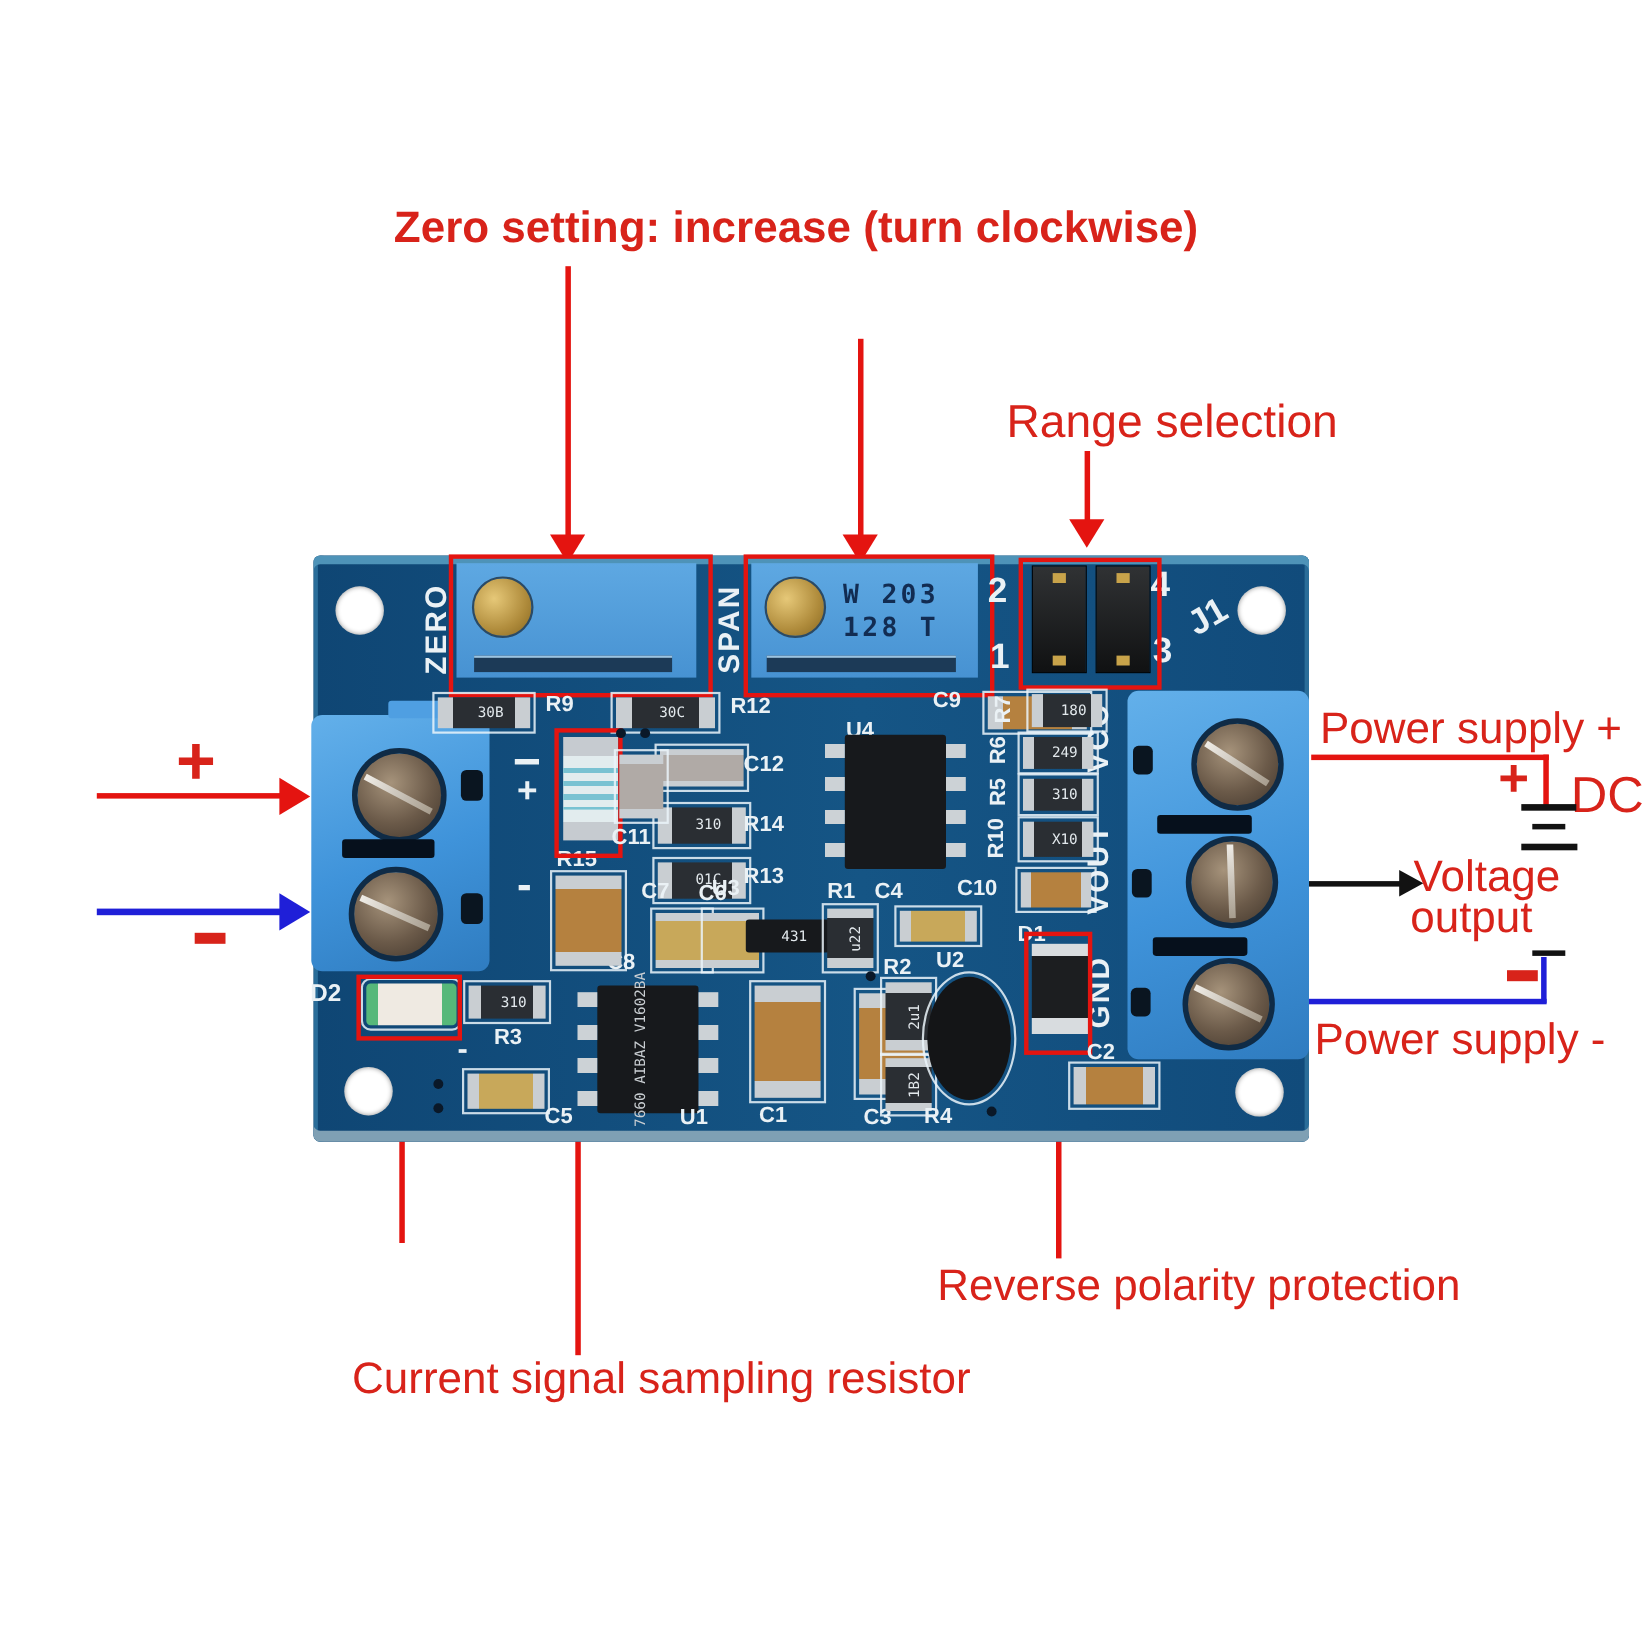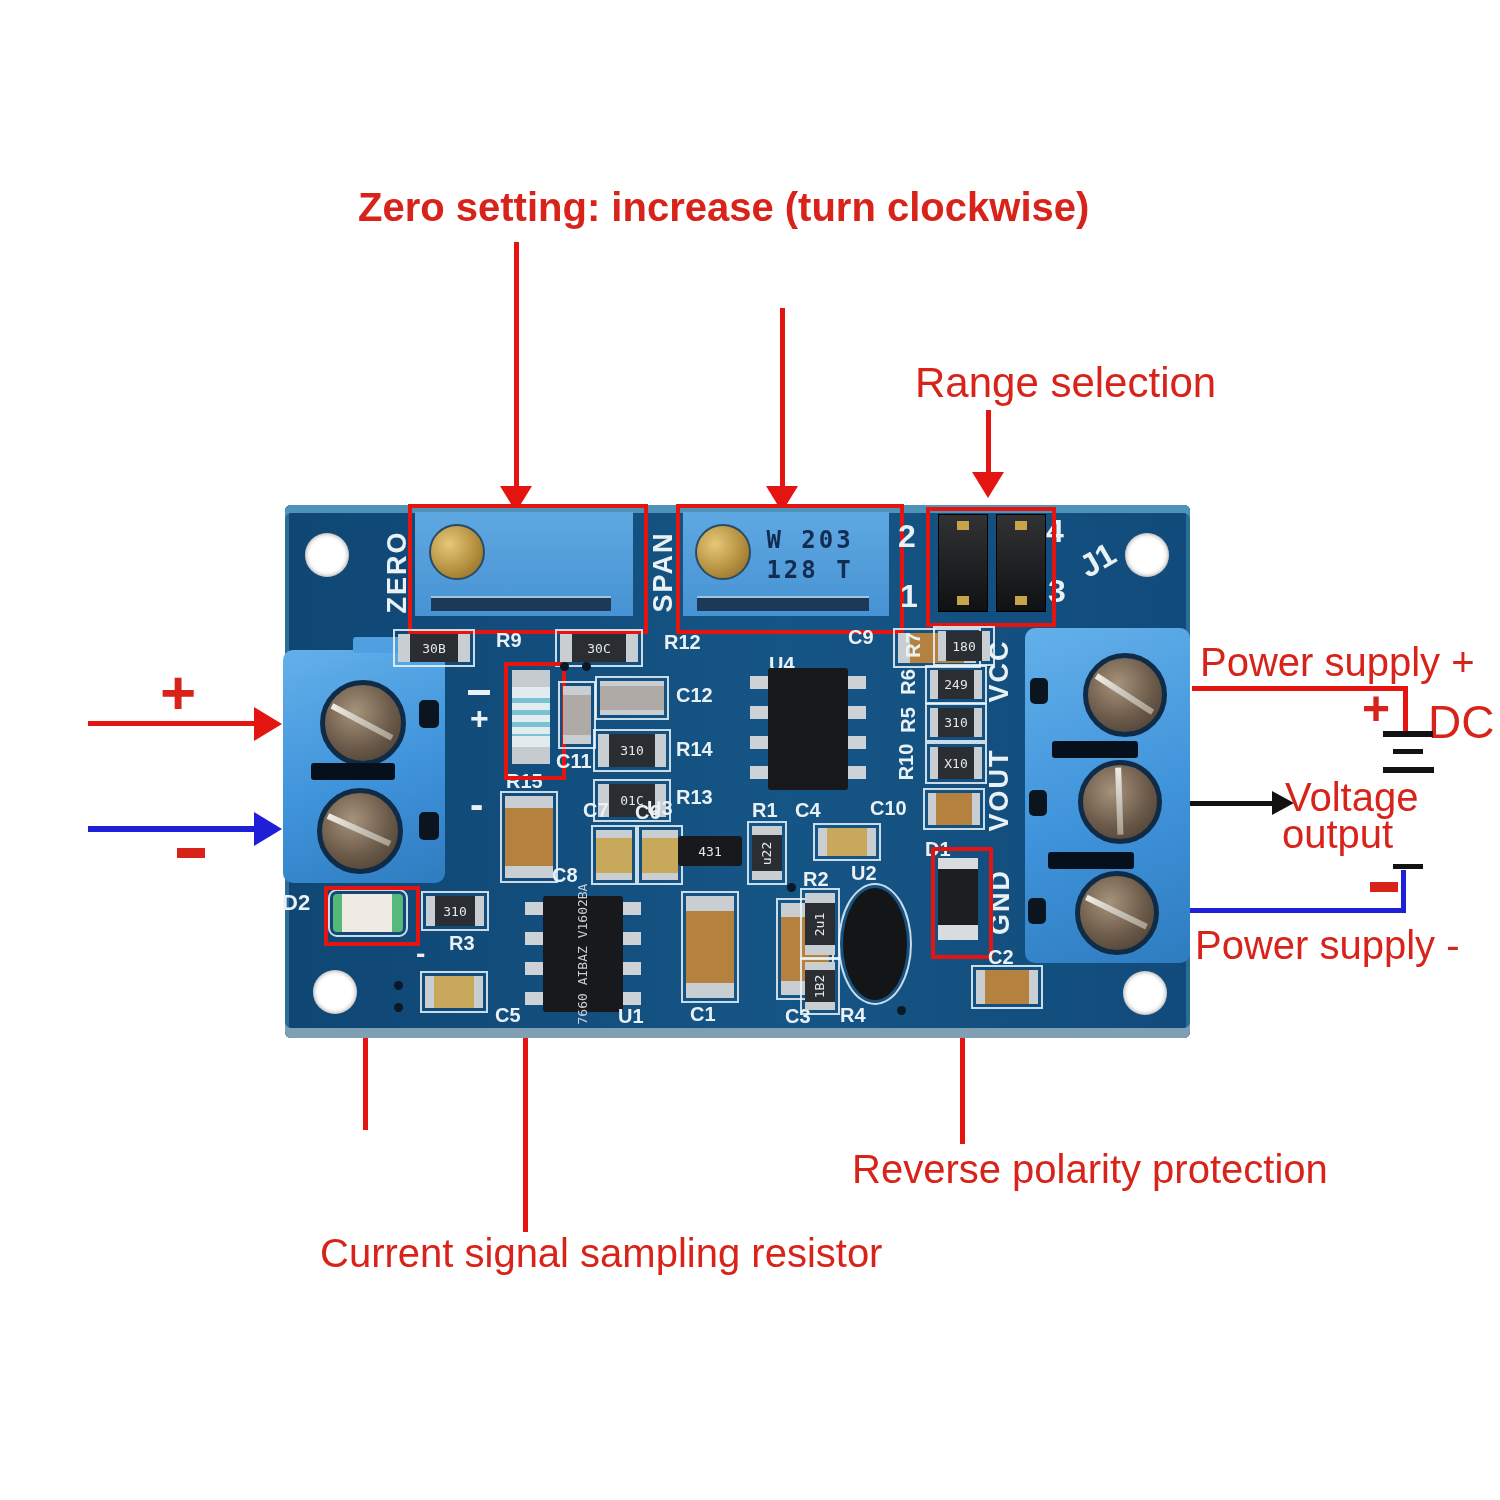--- a/index.html
+++ b/index.html
@@ -24,21 +24,21 @@
   #board{position:absolute;left:285px;top:505px;width:905px;height:533px;border-radius:6px;
          background:linear-gradient(90deg,#0f4674,#155585 55%,#114b7b);
          box-shadow:inset 0 8px 0 #4e93b8, inset 0 -10px 0 #7fa0b4, inset 4px 0 0 #2a6d99, inset -4px 0 0 #2a6d99;}
   .hole{position:absolute;width:44px;height:44px;border-radius:50%;background:#fff;box-shadow:inset 0 0 5px rgba(0,0,0,.45);}
   .redbox{position:absolute;border:4px solid var(--boxred);}
   .silk{position:absolute;color:var(--silk);font-weight:bold;font-size:20px;white-space:nowrap;}
   .vref{transform:translate(-50%,-50%) rotate(-90deg);}
   .big{font-size:27px;letter-spacing:2px;}
   .ref{position:absolute;color:var(--silk);font-weight:bold;font-size:20px;white-space:nowrap;}
   .pad{outline:2px solid rgba(235,244,250,.85);outline-offset:3px;}
-  .cmp{position:absolute;}
+  .cmp{position:absolute;padding-left:12px;}
   .resh{background:linear-gradient(90deg,#c9ced2 0 16%,#2a2e33 16% 84%,#c9ced2 84%);
         display:flex;align-items:center;justify-content:center;}
   .resv{background:linear-gradient(180deg,#c9ced2 0 16%,#2a2e33 16% 84%,#c9ced2 84%);
         display:flex;align-items:center;justify-content:center;}
   .mk{color:#e2e8ec;font-family:"DejaVu Sans Mono",monospace;font-size:13px;font-style:normal;}
   .resv .mk{transform:rotate(-90deg);}
   .cap-tan{background:linear-gradient(90deg,#c9ced2 0 15%,#b5813f 15% 85%,#c9ced2 85%);}
   .cap-tanv{background:linear-gradient(180deg,#c9ced2 0 15%,#b5813f 15% 85%,#c9ced2 85%);}
   .cap-yel{background:linear-gradient(90deg,#c9ced2 0 15%,#c8a85a 15% 85%,#c9ced2 85%);}
   .cap-yelv{background:linear-gradient(180deg,#c9ced2 0 15%,#c8a85a 15% 85%,#c9ced2 85%);}

